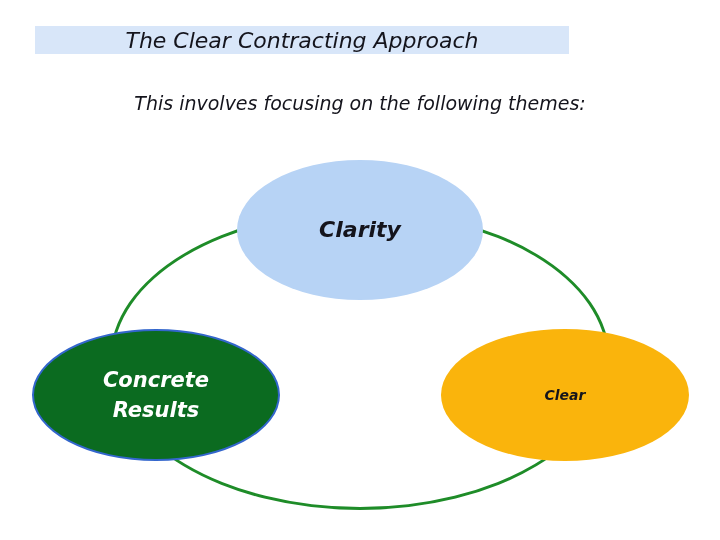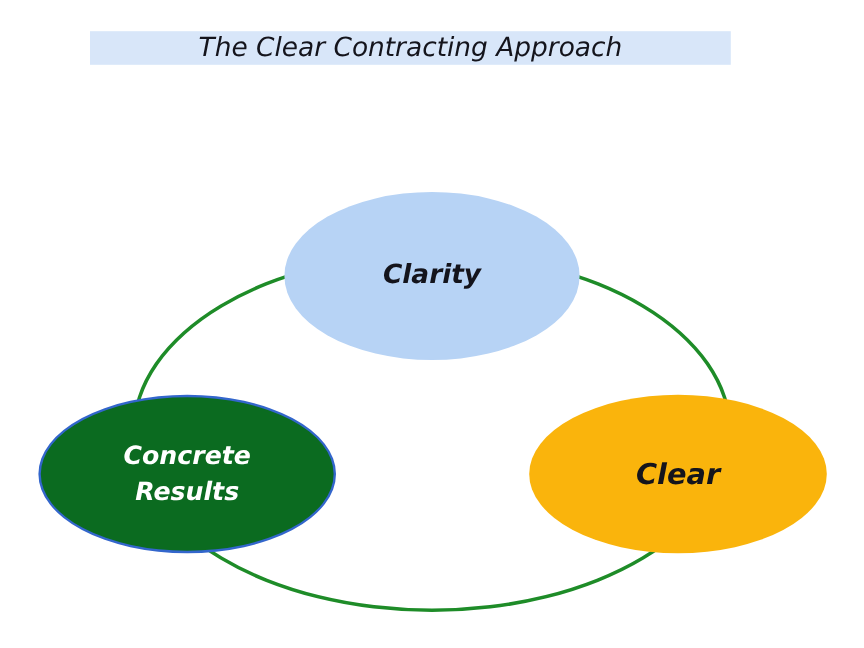--- a/index.html
+++ b/index.html
@@ -14,21 +14,20 @@
   .title-bar {
     position: absolute;
     left: 35px;
     top: 26px;
     width: 534px;
     height: 28px;
     background: var(--title-bar-bg);
     display: flex;
     align-items: center;
     justify-content: center;
-    margin-left: 40px;
   }
   .title-bar span {
     font-style: italic;
     font-size: 22px;
     color: var(--dark-text);
     white-space: nowrap;
   }
   .subtitle {
     position: absolute;
     left: 0;
@@ -83,32 +82,33 @@
     color: var(--light-text);
     font-size: 21px;
   }
   .node-contracting {
     left: 441px;
     top: 329px;
     width: 248px;
     height: 132px;
     background: var(--contracting-fill);
     color: var(--dark-text);
-    font-size: 24px;
+    font-size: 14px;
   }
 </style>
 </head>
 <body>
 
 <div class="canvas">
 
   <div class="title-bar">
     <span>The Clear Contracting Approach</span>
   </div>
 
+  <div class="subtitle">This involves focusing on the following themes:</div>
 
   <div class="cycle-outline"></div>
 
   <div class="node node-results">
     <span>Concrete</span>
     <span>Results</span>
   </div>
 
   <div class="node node-clarity">
     <span>Clarity</span>

